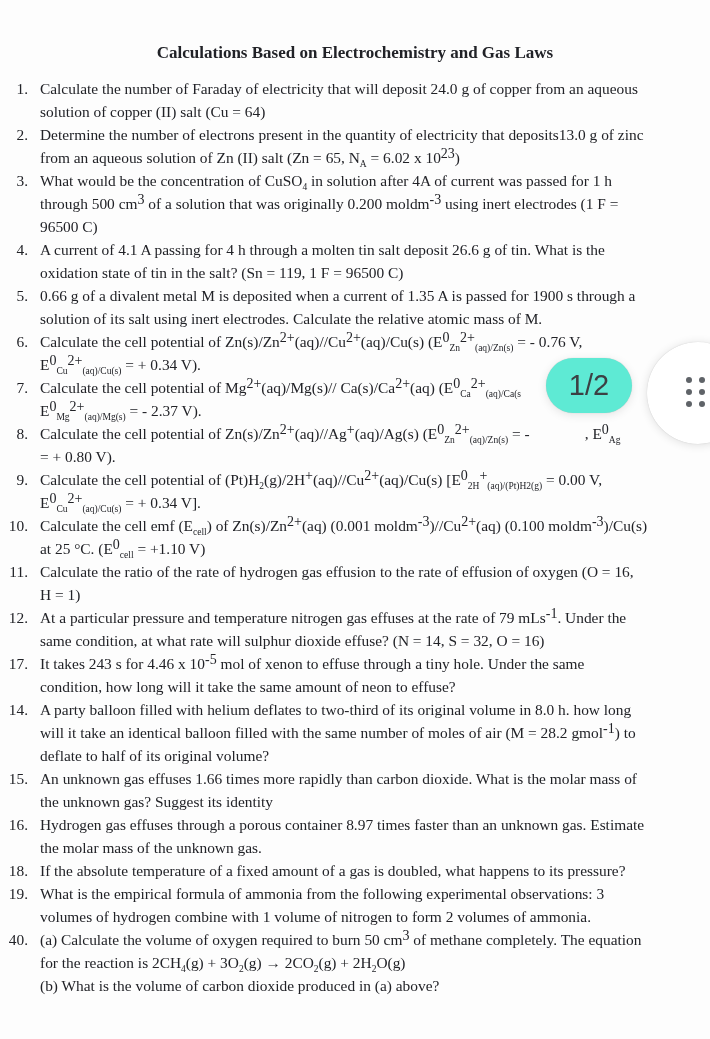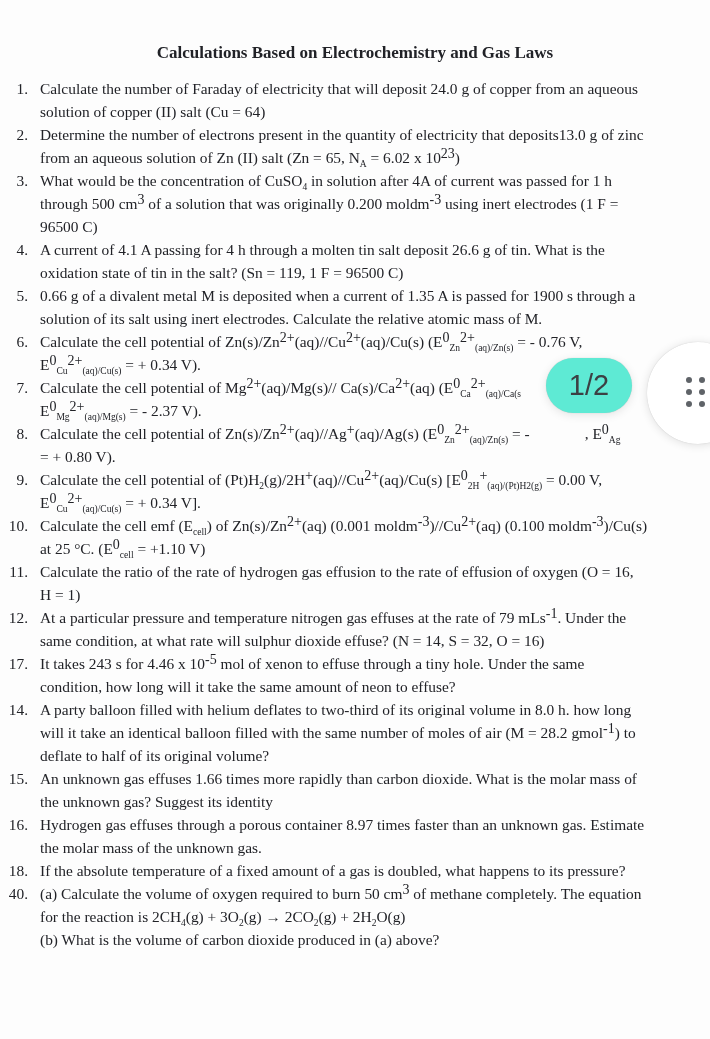--- a/index.html
+++ b/index.html
@@ -111,20 +111,24 @@
       </div>
       <div class="q-row">
         <div class="q-num">16.</div>
         <div class="q-body"><span class="txt">Hydrogen gas effuses through a porous container 8.97 times faster than an unknown gas. Estimate</span><br><span class="txt">the molar mass of the unknown gas.</span></div>
       </div>
       <div class="q-row">
         <div class="q-num">18.</div>
         <div class="q-body"><span class="txt">If the absolute temperature of a fixed amount of a gas is doubled, what happens to its pressure?</span></div>
       </div>
       <div class="q-row">
+        <div class="q-num">19.</div>
+        <div class="q-body"><span class="txt">What is the empirical formula of ammonia from the following experimental observations: 3</span><br><span class="txt">volumes of hydrogen combine with 1 volume of nitrogen to form 2 volumes of ammonia.</span></div>
+      </div>
+      <div class="q-row">
         <div class="q-num">40.</div>
         <div class="q-body"><span class="txt">(a) Calculate the volume of oxygen required to burn 50 cm</span><span class="sup">3</span><span class="txt"> of methane completely. The equation</span><br><span class="txt">for the reaction is 2CH</span><span class="sub">4</span><span class="txt">(g) + 3O</span><span class="sub">2</span><span class="txt">(g) → 2CO</span><span class="sub">2</span><span class="txt">(g) + 2H</span><span class="sub">2</span><span class="txt">O(g)</span><br><span class="txt">(b) What is the volume of carbon dioxide produced in (a) above?</span></div>
       </div>
     </div>
 
   <div class="page-pill">
     <span>1/2</span>
   </div>
 
   <div class="scroll-handle">

